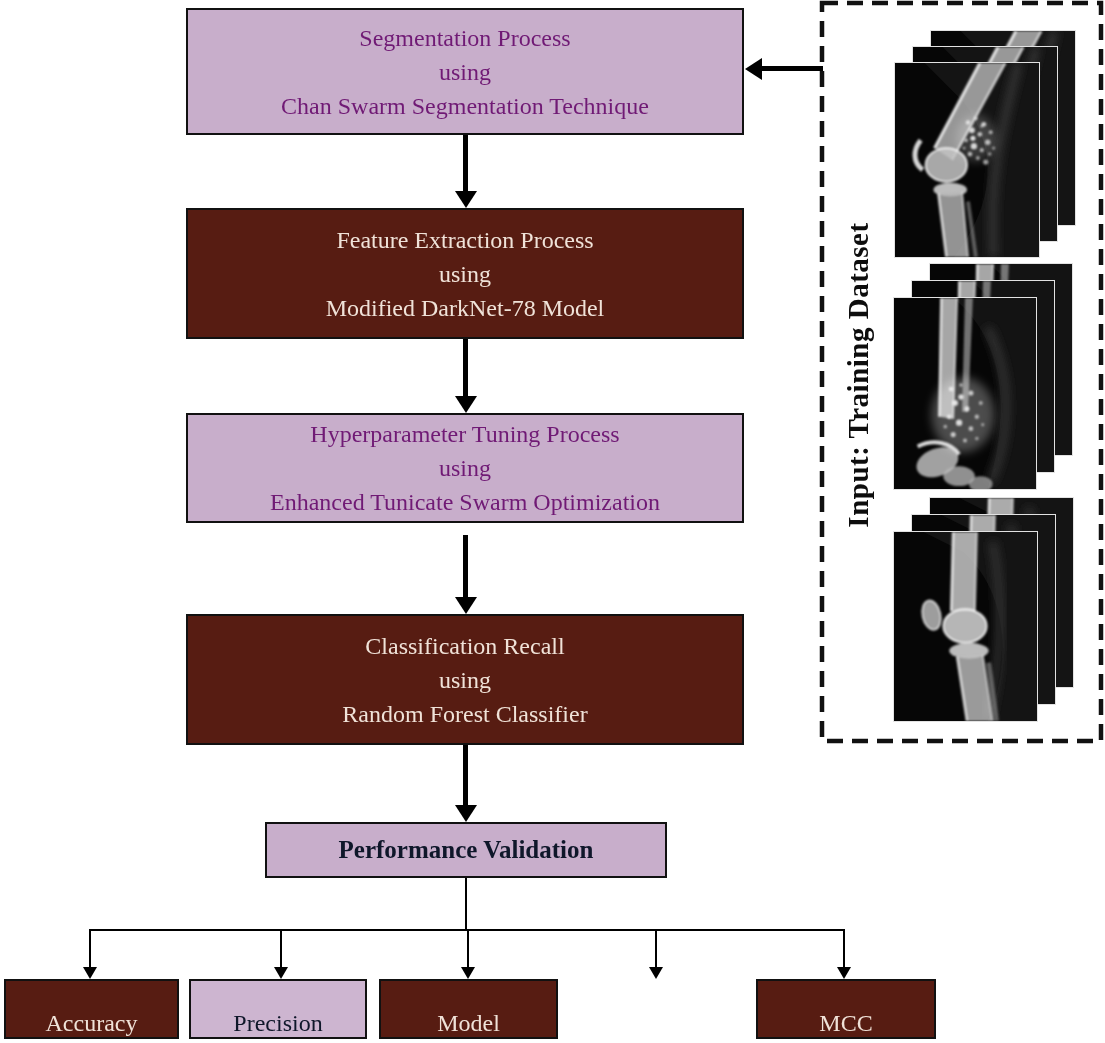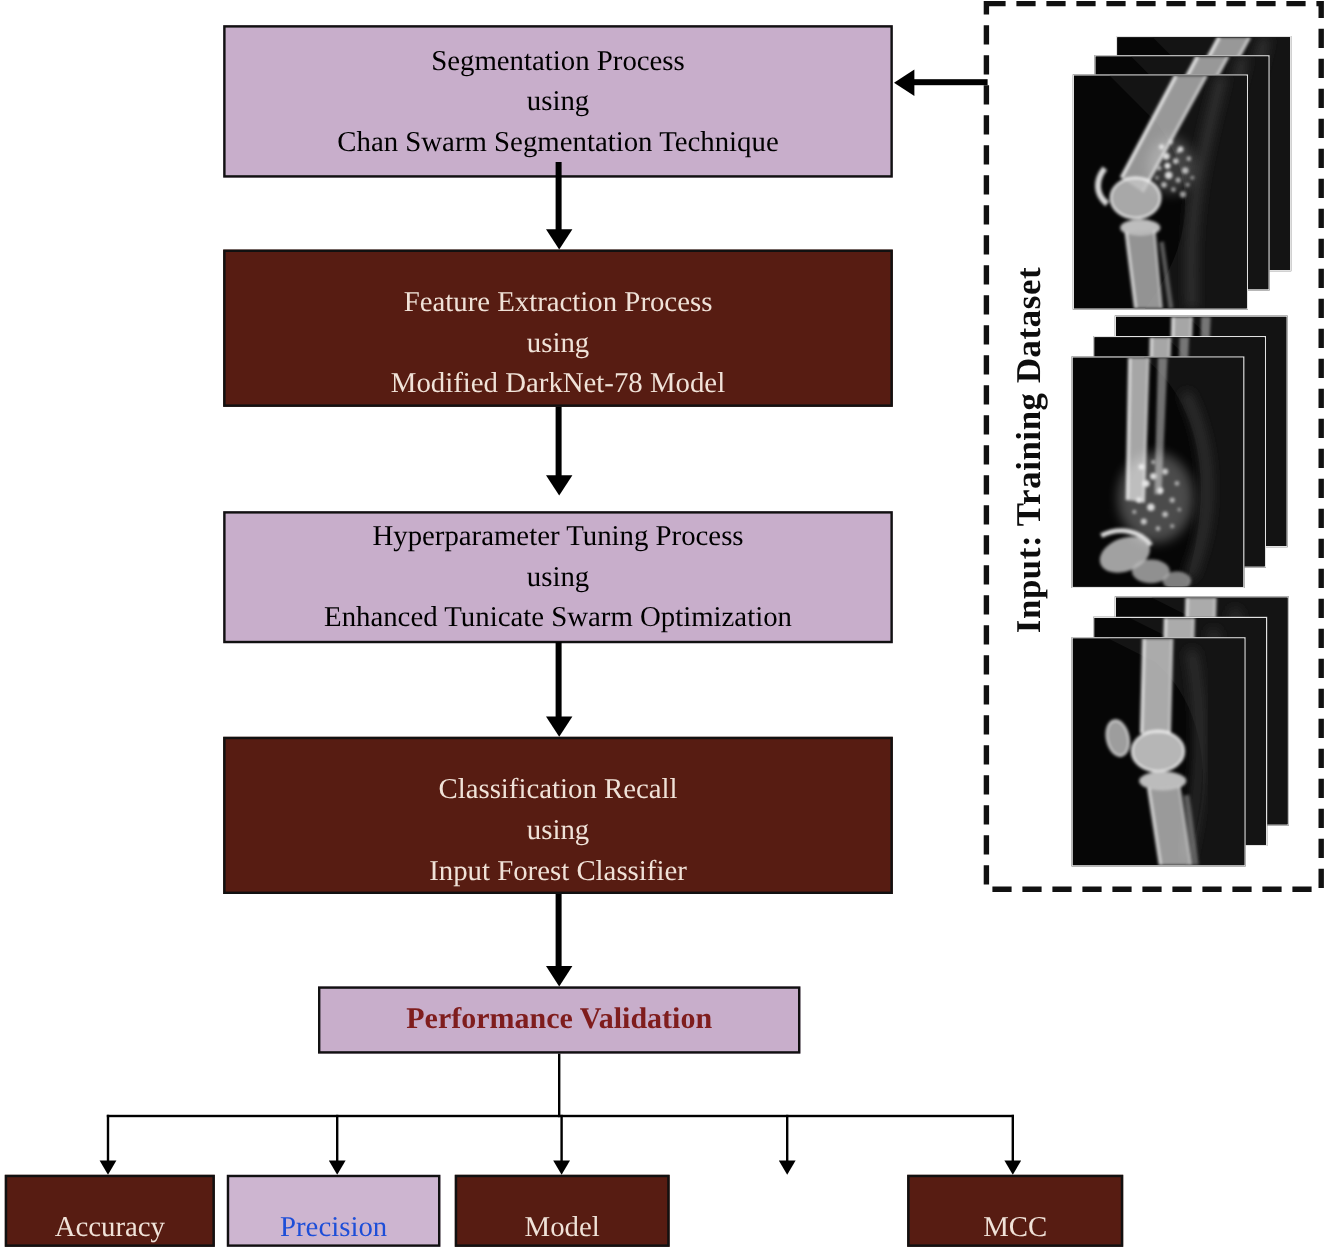--- a/index.html
+++ b/index.html
@@ -11,32 +11,32 @@
     overflow:hidden;
   }
   .box{
     position:absolute;
     box-sizing:border-box;
     border:2px solid #111111;
     display:flex;flex-direction:column;
     align-items:center;justify-content:center;
     text-align:center;
   }
-  .box.light{background:#c8aecb;color:#000000;margin-top:13px;}
-  .box.dark{background:#571c12;color:#f0e2d8;justify-content:flex-end;}
+  .box.light{background:#c8aecb;color:#701a75;}
+  .box.dark{background:#571c12;color:#f0e2d8;}
   .box .bline{font-size:24px;line-height:34px;white-space:nowrap;}
-  .box.perf{font-weight:bold;font-size:25px;background:#c8aecb;color:#7f1d1d;}
+  .box.perf{font-weight:bold;font-size:25px;background:#c8aecb;color:#0f172a;}
   .metric{
     position:absolute;box-sizing:border-box;
     border:2px solid #111111;
     display:flex;align-items:flex-end;justify-content:center;
     font-size:24px;white-space:nowrap;
     top:979px;height:60px;
   }
-  .metric.light{background:#cdb5d0;color:#1d4ed8;}
+  .metric.light{background:#cdb5d0;color:#0f172a;}
   .metric.dark{background:#571c12;color:#f0e2d8;}
   .vline,.hline{position:absolute;background:#000;}
   .ah-down-big{position:absolute;width:0;height:0;
     border-left:11px solid transparent;border-right:11px solid transparent;
     border-top:17px solid #000;}
   .ah-down-sm{position:absolute;width:0;height:0;
     border-left:7px solid transparent;border-right:7px solid transparent;
     border-top:12px solid #000;}
   .ah-left{position:absolute;width:0;height:0;
     border-top:11px solid transparent;border-bottom:11px solid transparent;
@@ -72,21 +72,21 @@
 
   <div class="box light" style="left:186px;top:413px;width:558px;height:110px">
     <div class="bline">Hyperparameter Tuning Process</div>
     <div class="bline">using</div>
     <div class="bline">Enhanced Tunicate Swarm Optimization</div>
   </div>
 
   <div class="box dark" style="left:186px;top:614px;width:558px;height:131px">
     <div class="bline">Classification Recall</div>
     <div class="bline">using</div>
-    <div class="bline">Input Forest Classifier</div>
+    <div class="bline">Random Forest Classifier</div>
   </div>
 
   <div class="box perf" style="left:265px;top:822px;width:402px;height:56px">
     <span>Performance Validation</span>
   </div>
 
   <div class="vline" style="left:463px;top:135px;width:5px;height:57px"></div>
   <div class="ah-down-big" style="left:455px;top:191px"></div>
 
   <div class="vline" style="left:463px;top:339px;width:5px;height:58px"></div>

